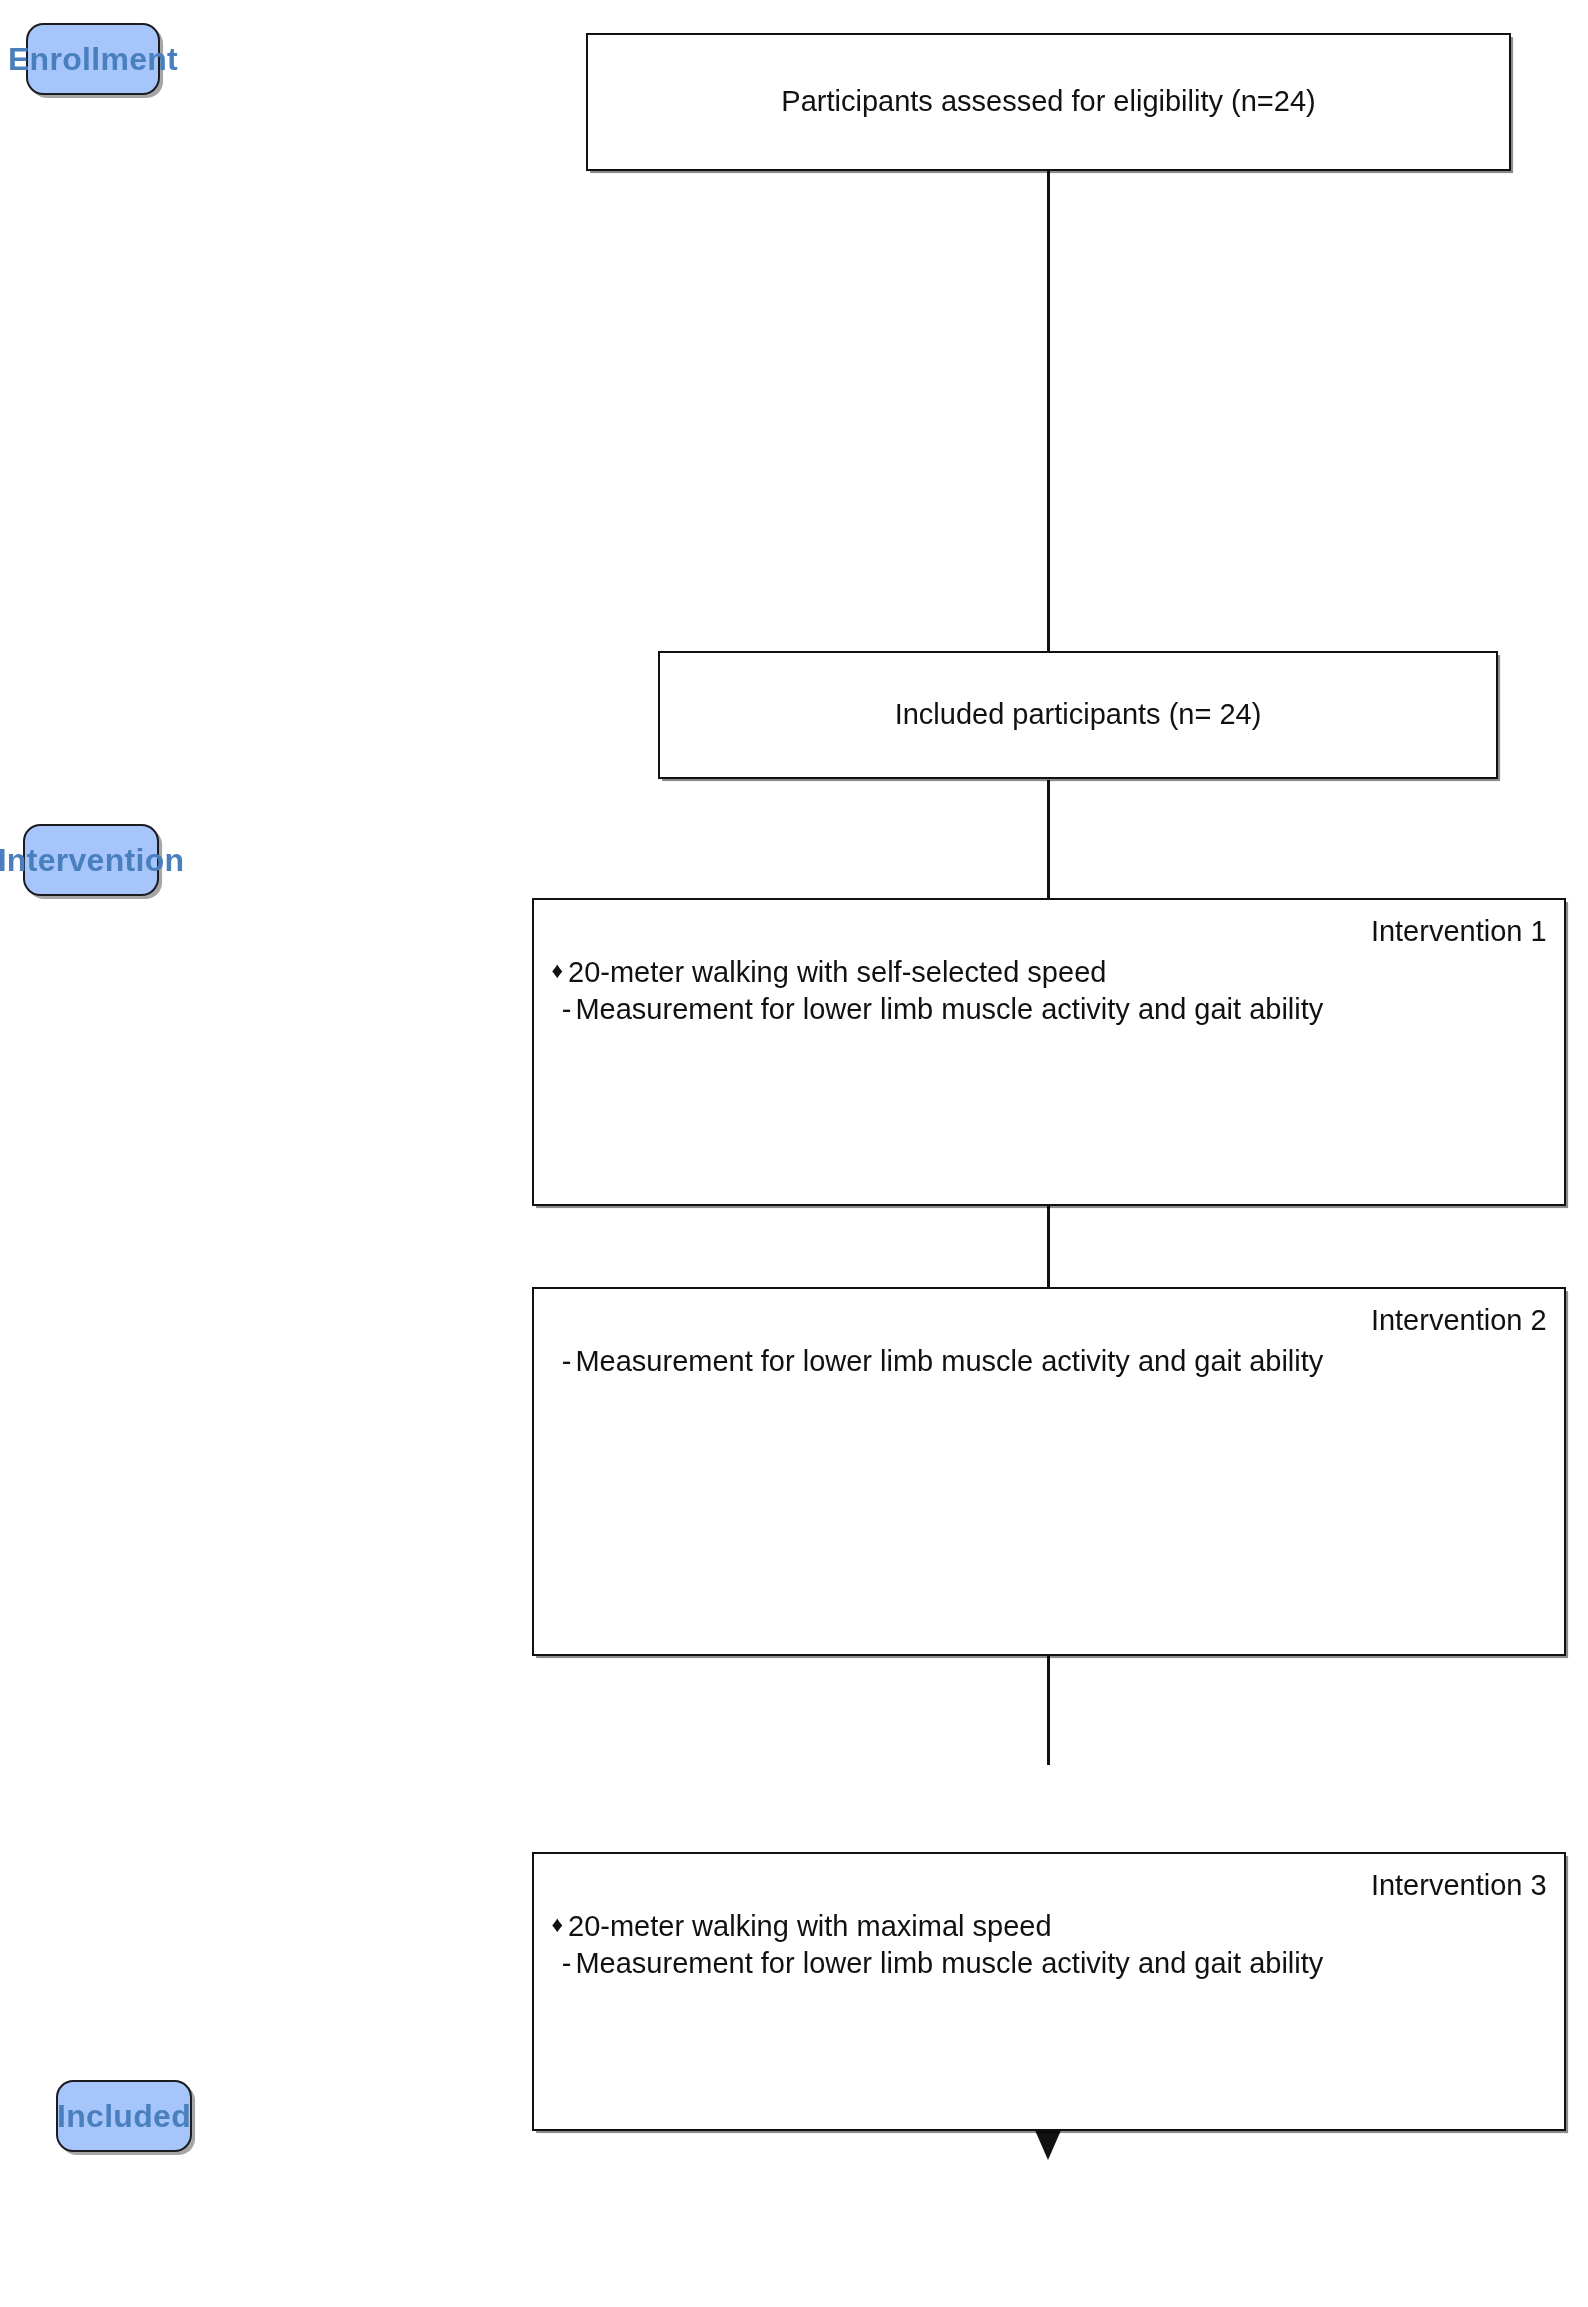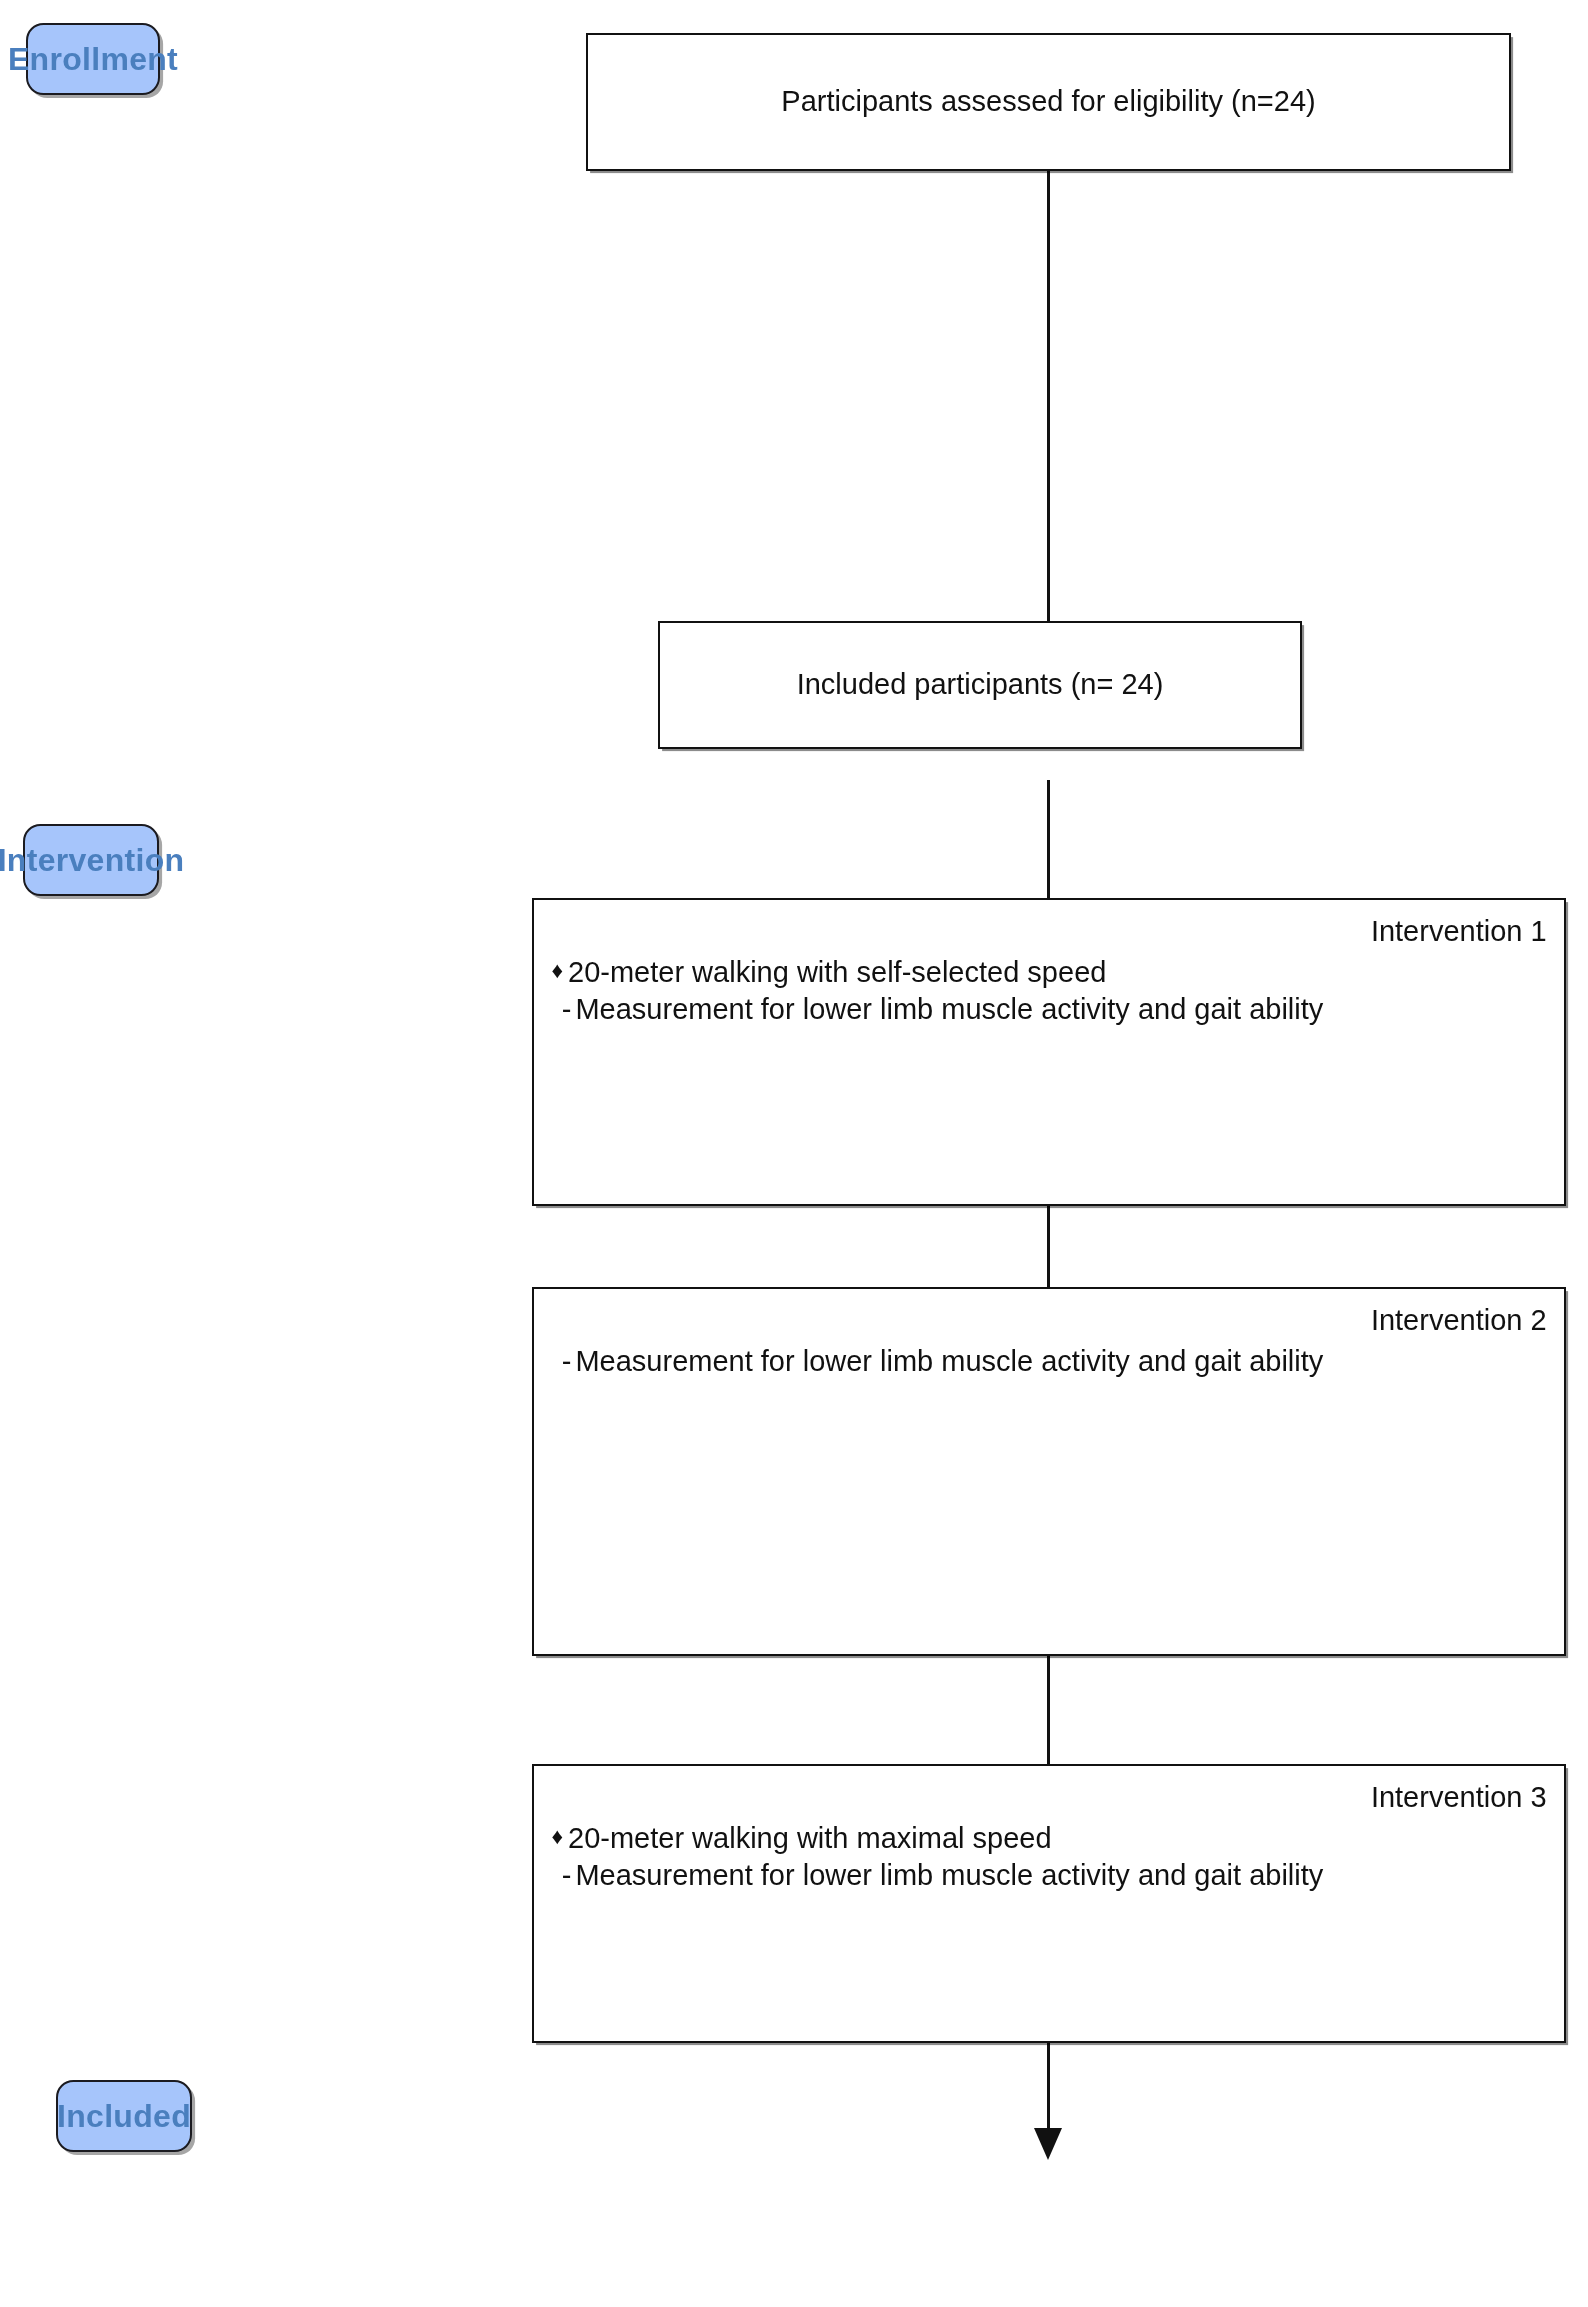--- a/index.html
+++ b/index.html
@@ -118,21 +118,21 @@
 
   <div class="connector" style="left:1047px; top:1656px; height:109px;"></div>
 
   <div class="connector" style="left:1047px; top:2043px; height:87px;"></div>
   <div class="arrow-head" style="left:1034px; top:2128px;"></div>
 
   <div class="flow-box centered" style="left:586px; top:33px; width:925px; height:138px;">
     <span>Participants assessed for eligibility (n=24)</span>
   </div>
 
-  <div class="flow-box centered" style="left:658px; top:621px; width:644px; height:128px;">
+  <div class="flow-box centered" style="left:658px; top:651px; width:840px; height:128px;">
     <span>Included participants (n= 24)</span>
   </div>
 
   <div class="flow-box" style="left:532px; top:898px; width:1034px; height:308px;">
     <div class="box-inner">
       <p class="box-title">Intervention 1</p>
       <p class="box-line">
         <span class="bullet-diamond">♦</span><span>20-meter walking with self-selected speed</span>
       </p>
       <p class="box-line indent">
@@ -143,21 +143,21 @@
 
   <div class="flow-box" style="left:532px; top:1287px; width:1034px; height:369px;">
     <div class="box-inner">
       <p class="box-title">Intervention 2</p>
       <p class="box-line indent">
         <span class="bullet-dash">-</span><span>Measurement for lower limb muscle activity and gait ability</span>
       </p>
     </div>
   </div>
 
-  <div class="flow-box" style="left:532px; top:1764px; width:1034px; height:279px;">
+  <div class="flow-box" style="left:532px; top:1852px; width:1034px; height:279px;">
     <div class="box-inner">
       <p class="box-title">Intervention 3</p>
       <p class="box-line">
         <span class="bullet-diamond">♦</span><span>20-meter walking with maximal speed</span>
       </p>
       <p class="box-line indent">
         <span class="bullet-dash">-</span><span>Measurement for lower limb muscle activity and gait ability</span>
       </p>
     </div>
   </div>

